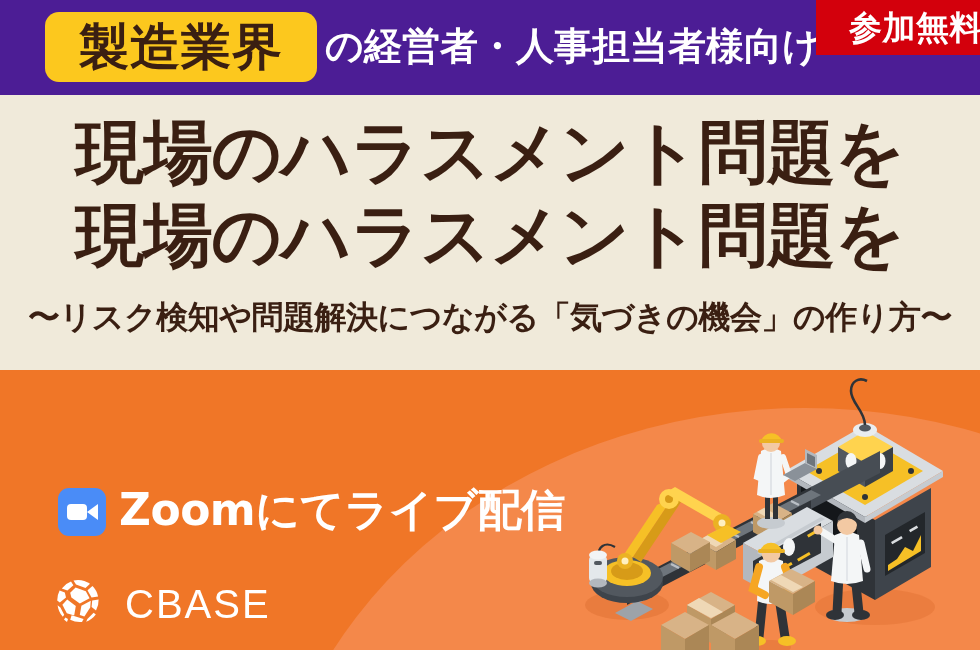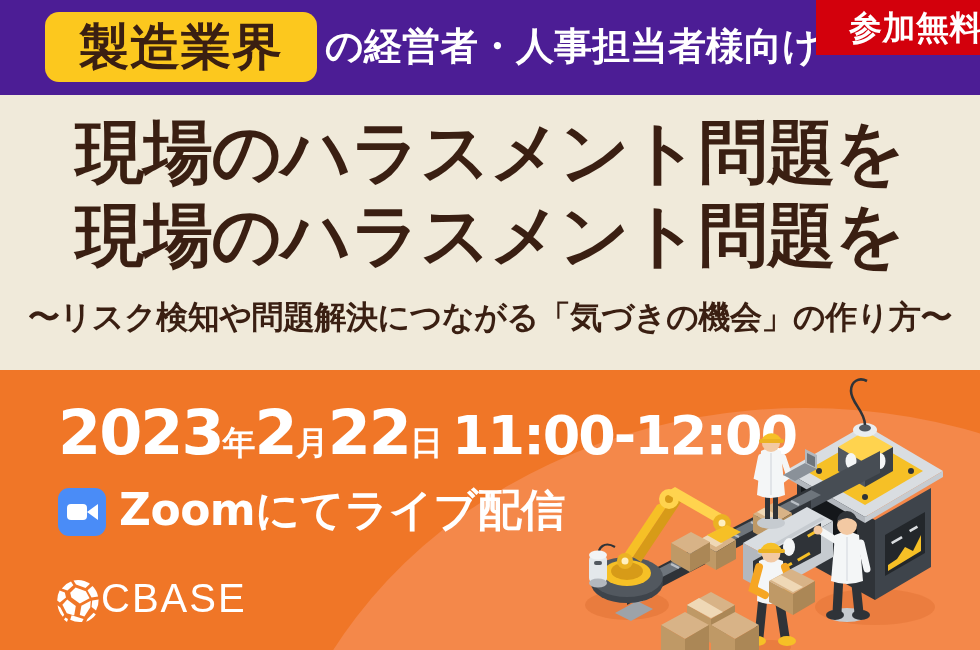--- a/index.html
+++ b/index.html
@@ -157,21 +157,21 @@
     font-size: 44px;
     font-weight: bold;
     letter-spacing: -0.5px;
     line-height: 1;
     white-space: nowrap;
     font-family: "DejaVu Sans", "Liberation Sans", sans-serif;
   }
 
   #brand-row {
     position: absolute; left: 55px; top: 578px;
-    display: flex; align-items: flex-start; gap: 0;
+    display: flex; align-items: flex-end; gap: 24px;
     z-index: 6;
   }
   #brand-name {
     color: #FFFFFF;
     font-size: 40px;
     letter-spacing: 2px;
     line-height: 1;
     font-family: "Liberation Sans", "DejaVu Sans", sans-serif;
     font-weight: 400;
   }
@@ -205,23 +205,20 @@
 
   <div id="title-band">
     <div class="title-line" id="title-line-1">現場のハラスメント問題を</div>
     <div class="title-line" id="title-line-2">現場のハラスメント問題を</div>
     <div class="title-line" id="subtitle-line">〜リスク検知や問題解決につながる「気づきの機会」の作り方〜</div>
   </div>
 
   <div id="lower">
     <div id="curve-blob"></div>
 
-    <div id="date-line">
-      <span class="big">2023</span><span class="unit">年</span><span class="big">2</span><span class="unit">月</span><span class="big">22</span><span class="unit">日</span><span class="time">11:00-12:00</span>
-    </div>
 
     <div id="zoom-row">
       <span id="zoom-icon">
         <span class="cam-body"></span>
         <span class="cam-lens"></span>
       </span>
       <span id="zoom-text">Zoomにてライブ配信</span>
     </div>
   </div>
 

